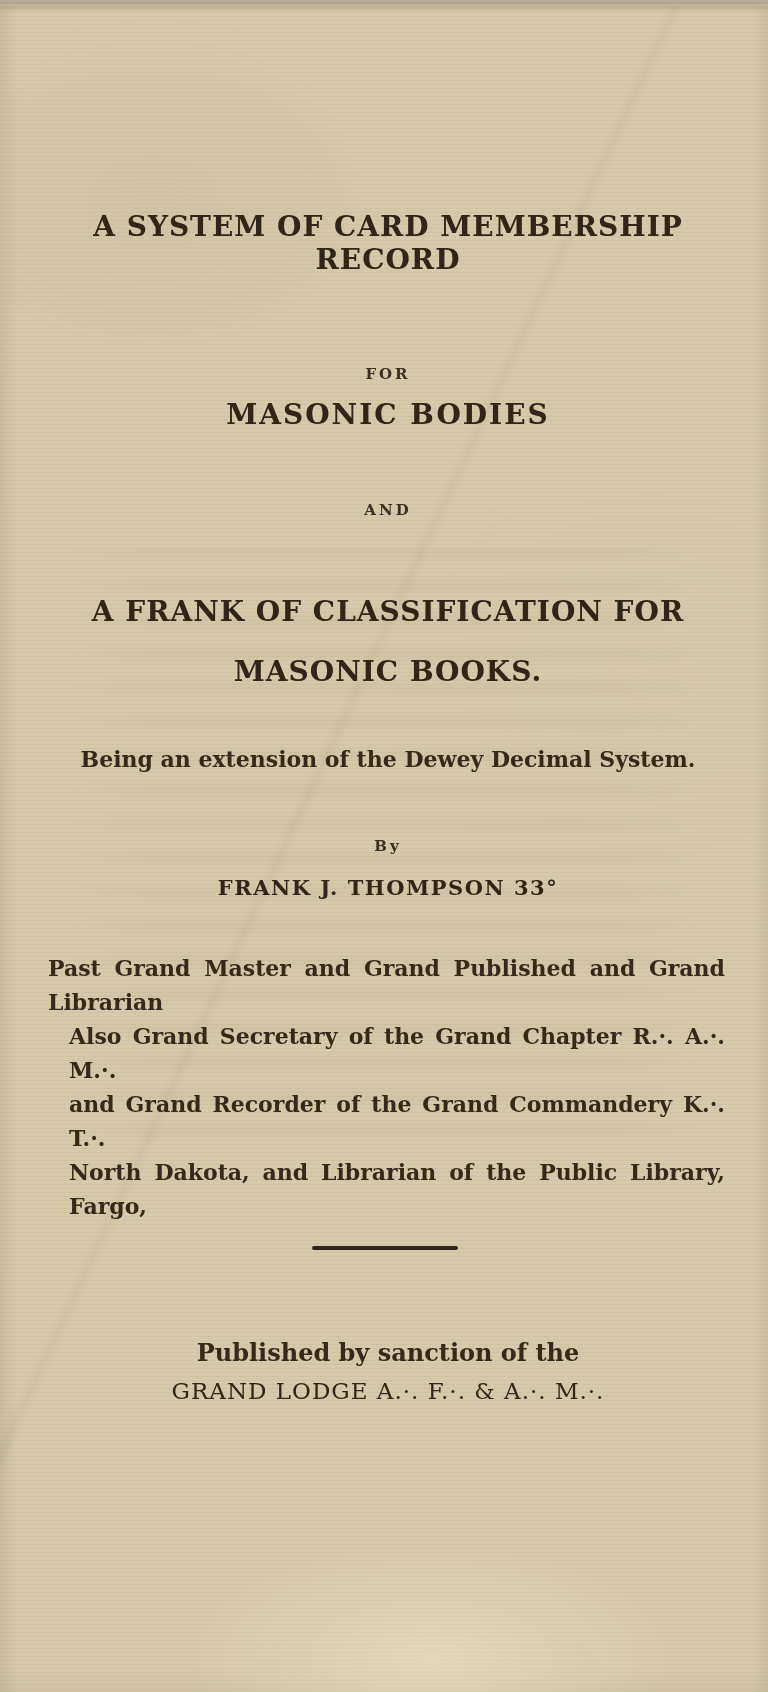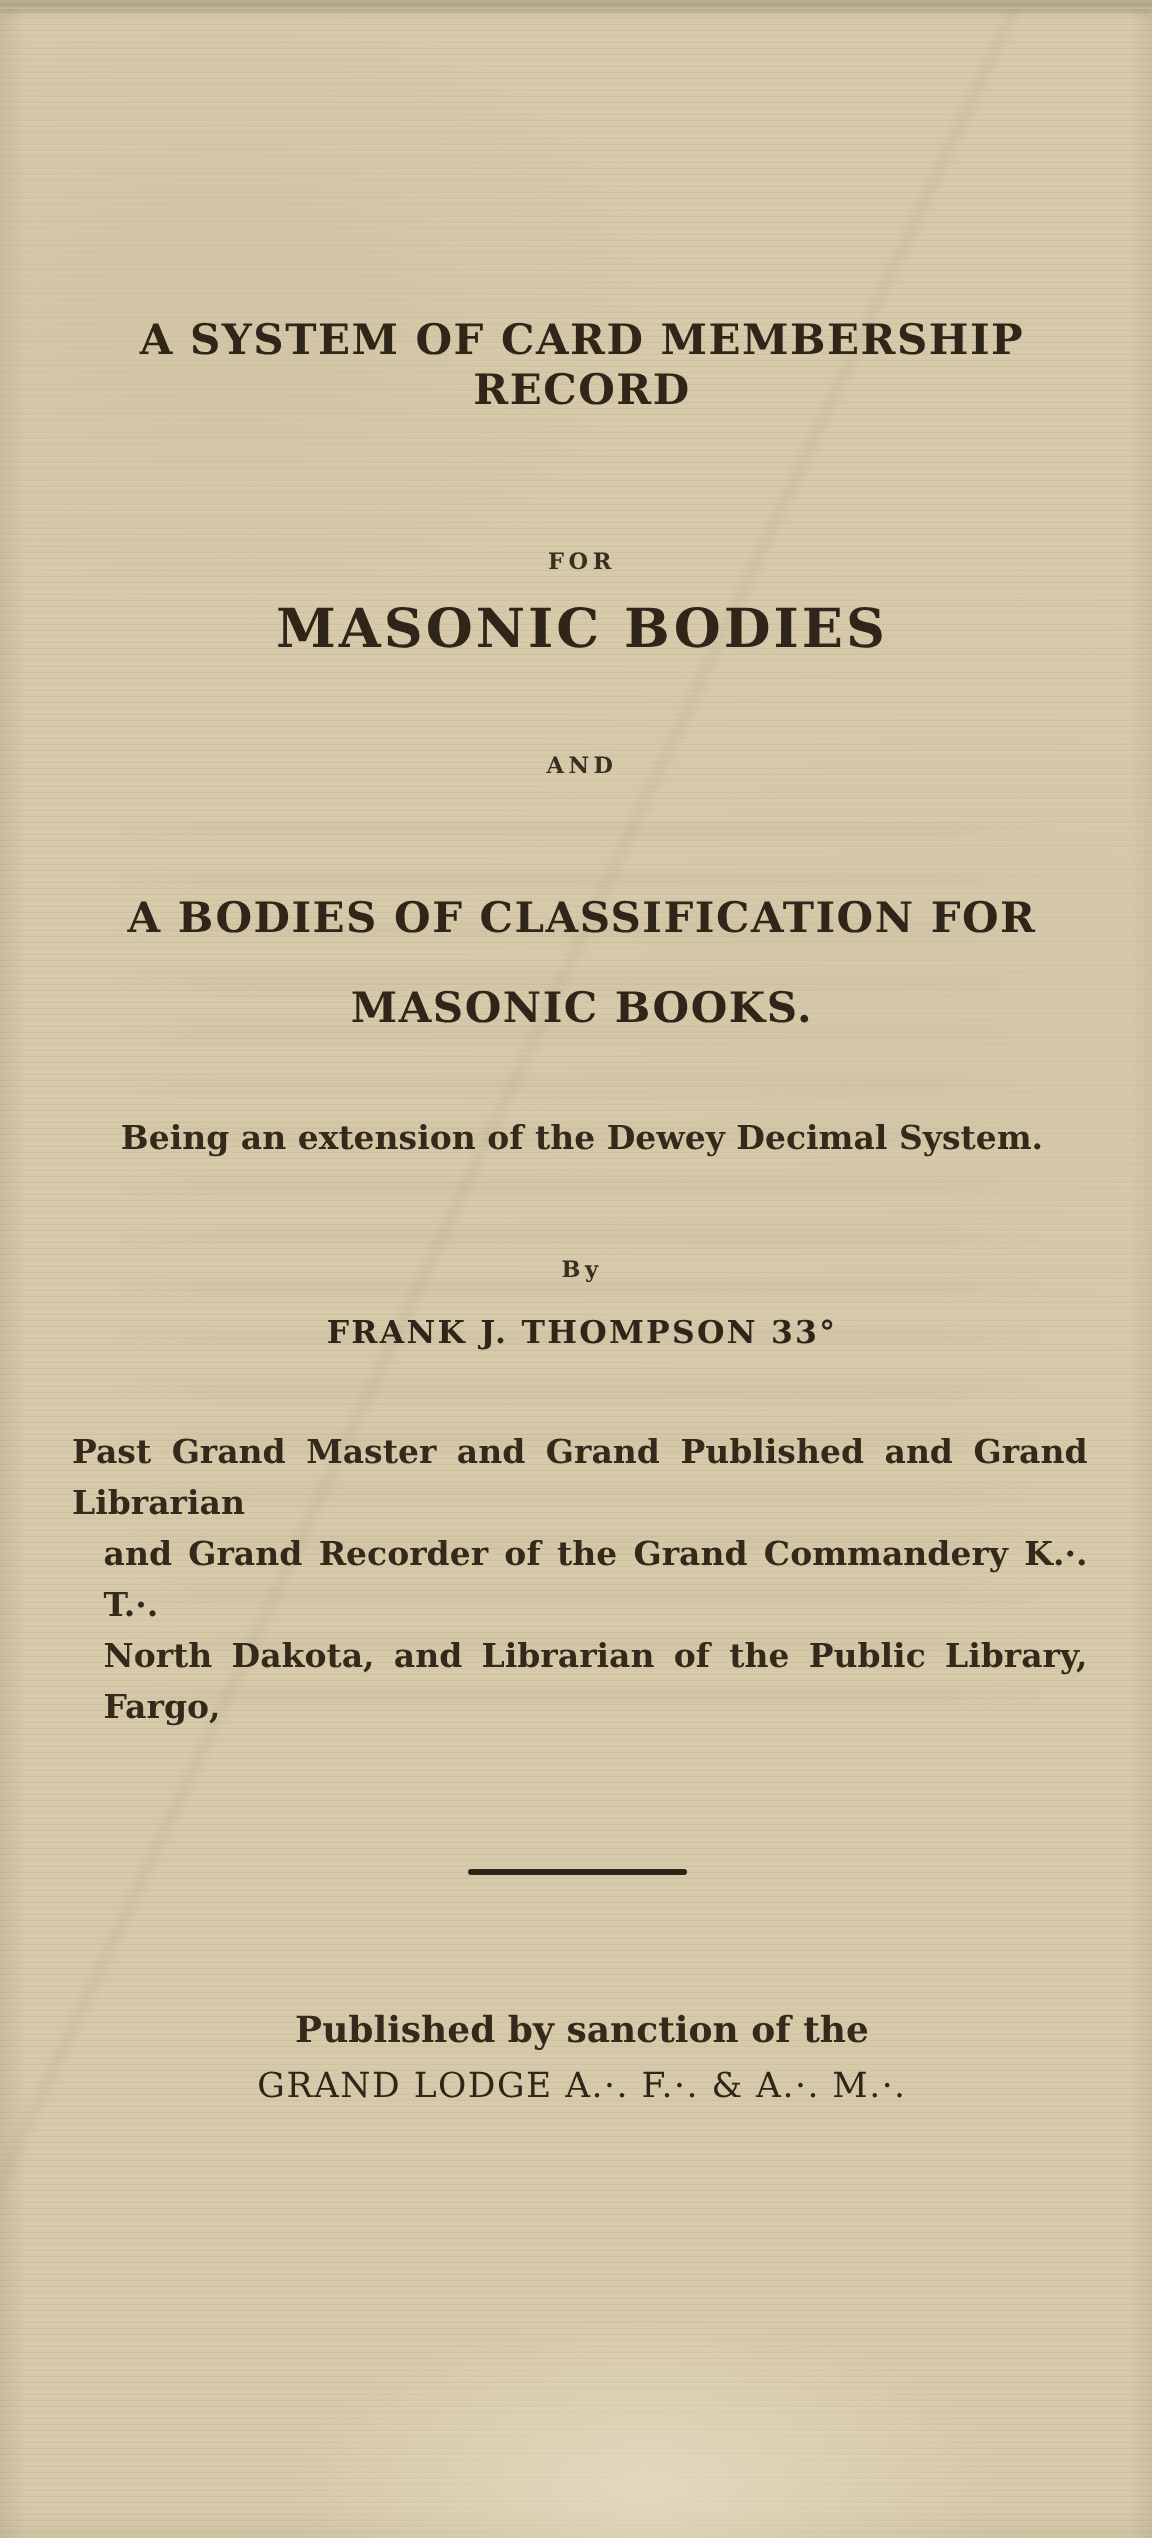--- a/index.html
+++ b/index.html
@@ -71,21 +71,21 @@
   .connector {
     font-size: 15px;
     font-weight: bold;
     letter-spacing: 3px;
     color: #3a2f21;
   }
   .for-label { top: 321px; margin-top: 44px; }
   .and-label { top: 501px; }
   .subject-title {
     top: 398px;
-    font-size: 36px;
+    font-size: 28px;
     font-weight: bold;
     letter-spacing: 2px;
     color: #2f2518;
   }
   .second-title {
     top: 582px;
     font-size: 28px;
     font-weight: bold;
     letter-spacing: 1px;
     line-height: 60px;
@@ -154,32 +154,33 @@
 
   <h1 class="c main-title">A SYSTEM OF CARD MEMBERSHIP RECORD</h1>
 
   <div class="c connector for-label">FOR</div>
 
   <h2 class="c subject-title">MASONIC BODIES</h2>
 
   <div class="c connector and-label">AND</div>
 
   <h2 class="c second-title">
-    <span style="display:block">A BODIES OF CLASSIFICATION FOR</span>
+    <span style="display:block">A FRANK OF CLASSIFICATION FOR</span>
     <span style="display:block">MASONIC BOOKS.</span>
   </h2>
 
   <div class="c subtitle">Being an extension of the Dewey Decimal System.</div>
 
   <div class="c connector by-label">By</div>
 
   <div class="c author">FRANK J. THOMPSON 33°</div>
 
   <div class="credentials">
     <div class="cred-line">Past Grand Master and Grand Published and Grand Librarian</div>
+    <div class="cred-line indent">Also Grand Secretary of the Grand Chapter R.·. A.·. M.·.</div>
     <div class="cred-line indent">and Grand Recorder of the Grand Commandery K.·. T.·.</div>
     <div class="cred-line indent">North Dakota, and Librarian of the Public Library, Fargo,</div>
   </div>
 
   <div class="rule"></div>
 
   <div class="c imprint-sanction">Published by sanction of the</div>
 
   <div class="c imprint-lodge">GRAND LODGE A.·. F.·. &amp; A.·. M.·.</div>
 

